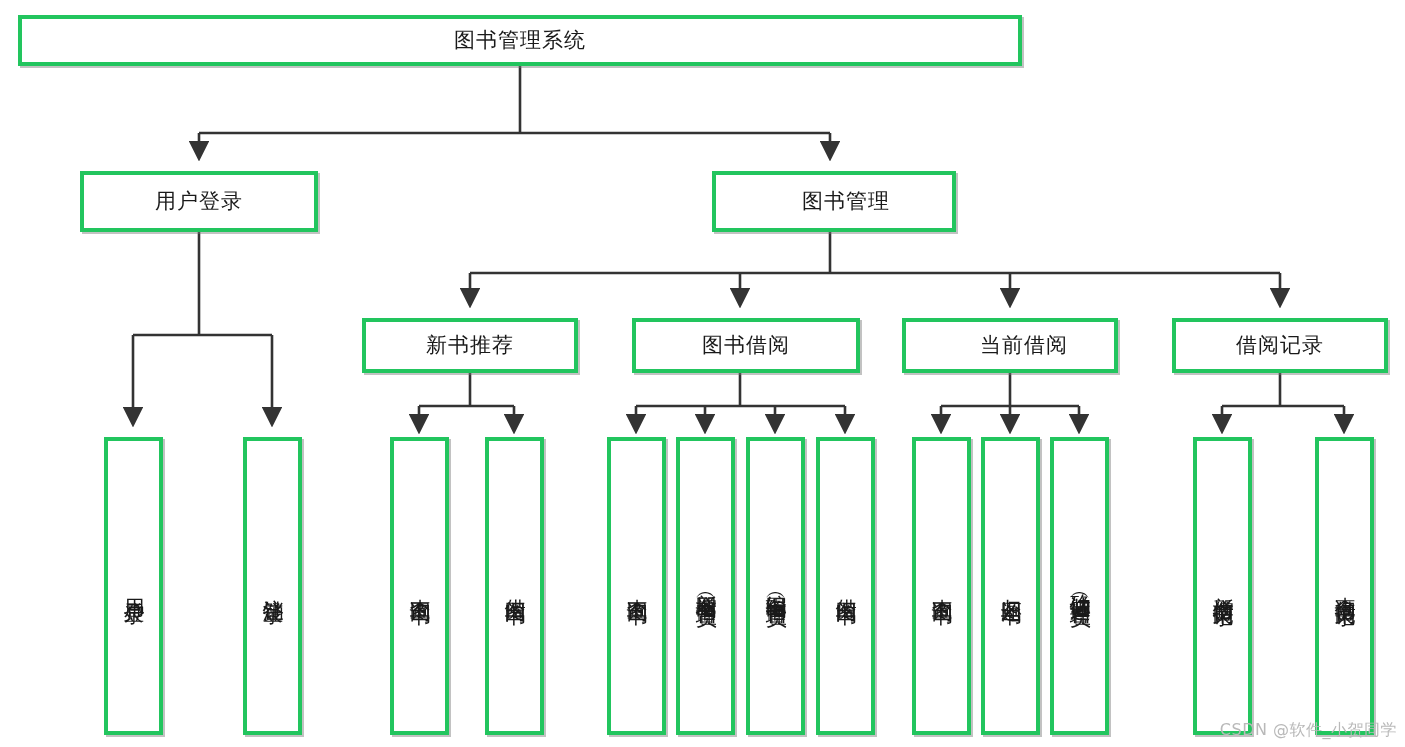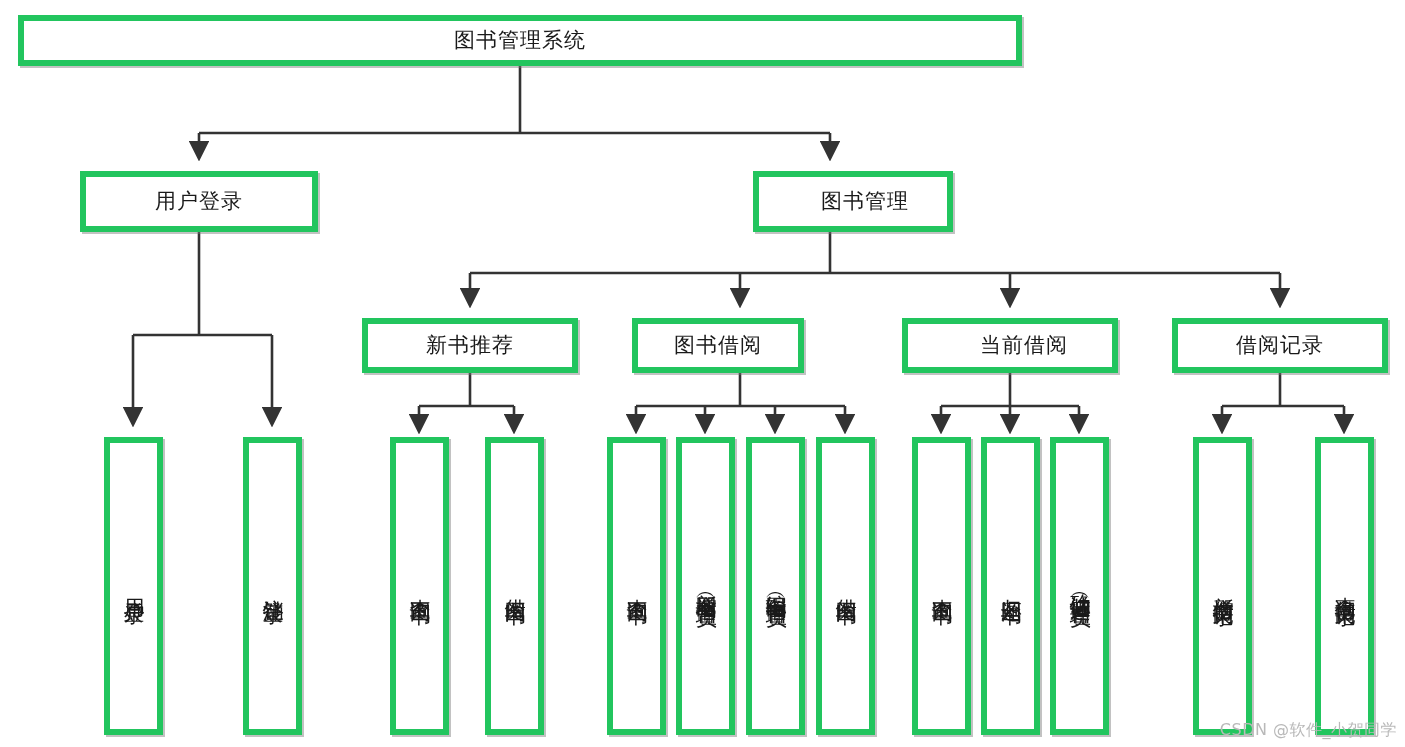--- a/index.html
+++ b/index.html
@@ -23,21 +23,21 @@
     left: 0;
     top: 0;
     width: 1405px;
     height: 747px;
     pointer-events: none;
   }
   .node {
     position: absolute;
     box-sizing: border-box;
     background: #ffffff;
-    border: 6px solid #22c55e;
+    border: 4px solid #22c55e;
     box-shadow: 2px 2px 0 rgba(120,120,120,0.45);
     display: flex;
     align-items: center;
     justify-content: center;
     color: #1a1a1a;
     z-index: 2;
   }
   .node-h {
     font-size: 21px;
     letter-spacing: 1px;
@@ -126,28 +126,28 @@
     </g>
   </svg>
 
   <div class="node node-h" style="left:18px; top:15px; width:1004px; height:51px;">
     <span>图书管理系统</span>
   </div>
 
   <div class="node node-h" style="left:80px; top:171px; width:238px; height:61px;">
     <span>用户登录</span>
   </div>
-  <div class="node node-h" style="left:753px; top:171px; width:200px; height:61px;padding-left:24px;">
+  <div class="node node-h" style="left:712px; top:171px; width:244px; height:61px;padding-left:24px;">
     <span>图书管理</span>
   </div>
 
   <div class="node node-h" style="left:362px; top:318px; width:216px; height:55px;text-align:center;">
     <span>新书推荐</span>
   </div>
-  <div class="node node-h" style="left:632px; top:318px; width:172px; height:55px;">
+  <div class="node node-h" style="left:632px; top:318px; width:228px; height:55px;">
     <span>图书借阅</span>
   </div>
   <div class="node node-h" style="left:902px; top:318px; width:216px; height:55px;padding-left:28px;">
     <span>当前借阅</span>
   </div>
   <div class="node node-h" style="left:1172px; top:318px; width:216px; height:55px;">
     <span>借阅记录</span>
   </div>
 
   <div class="node node-v" style="left:104px; top:437px; width:59px; height:298px;">

